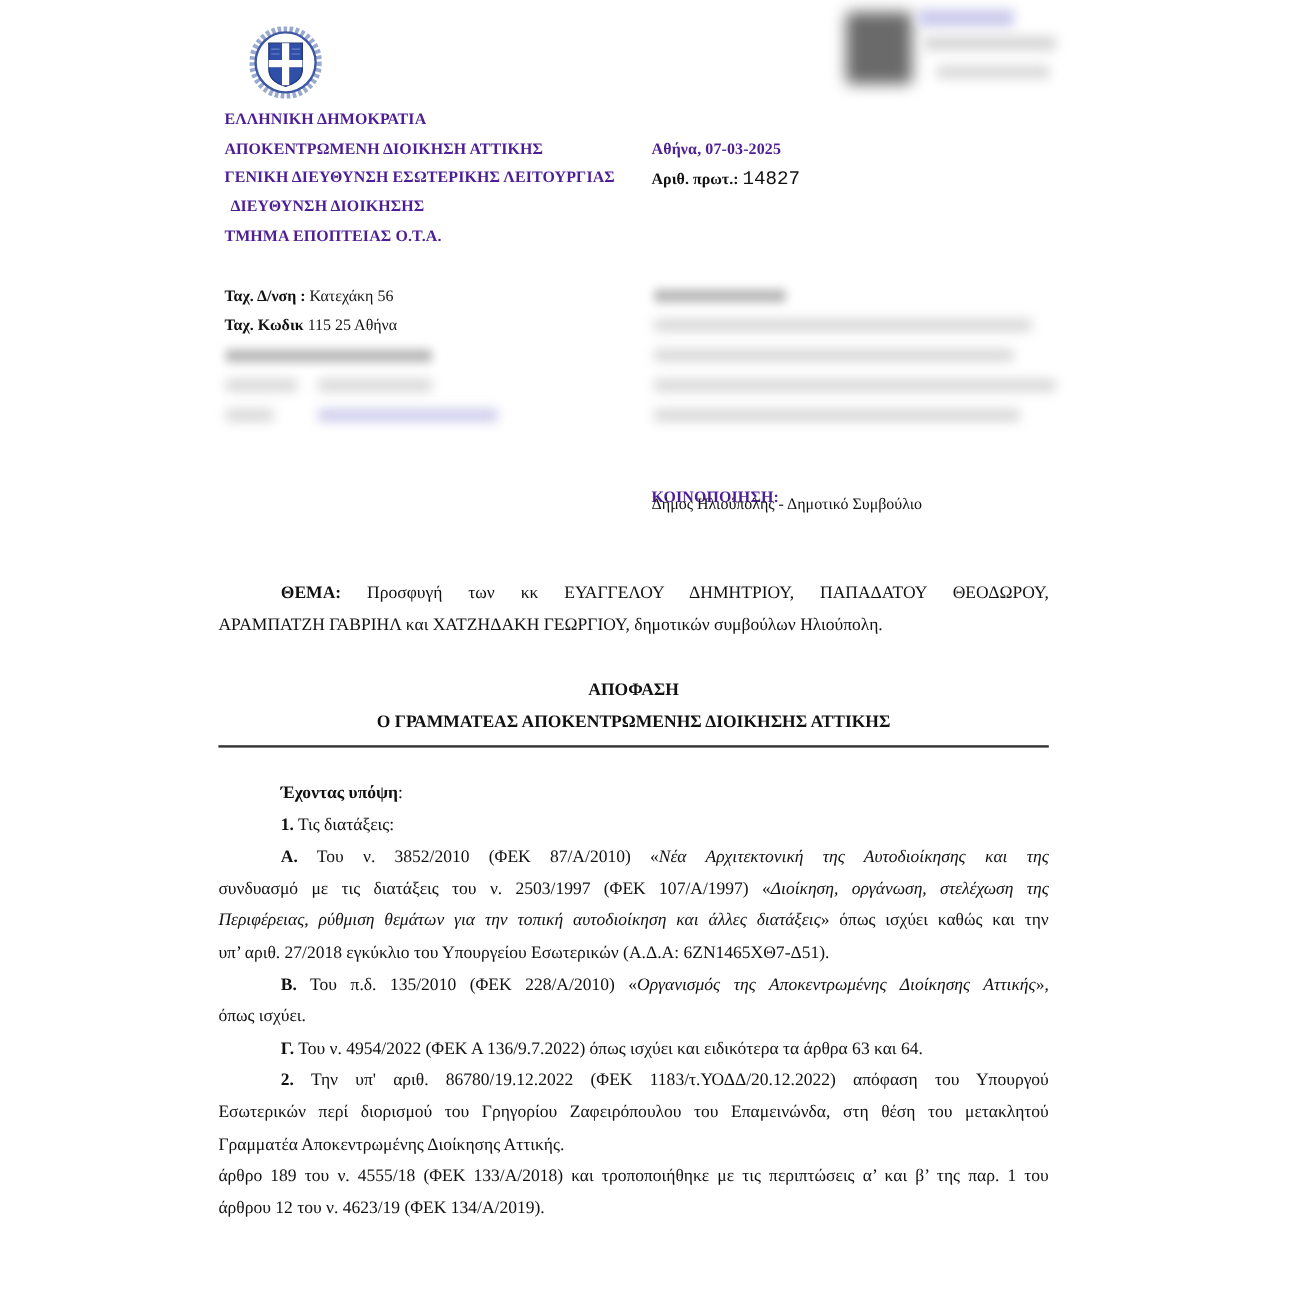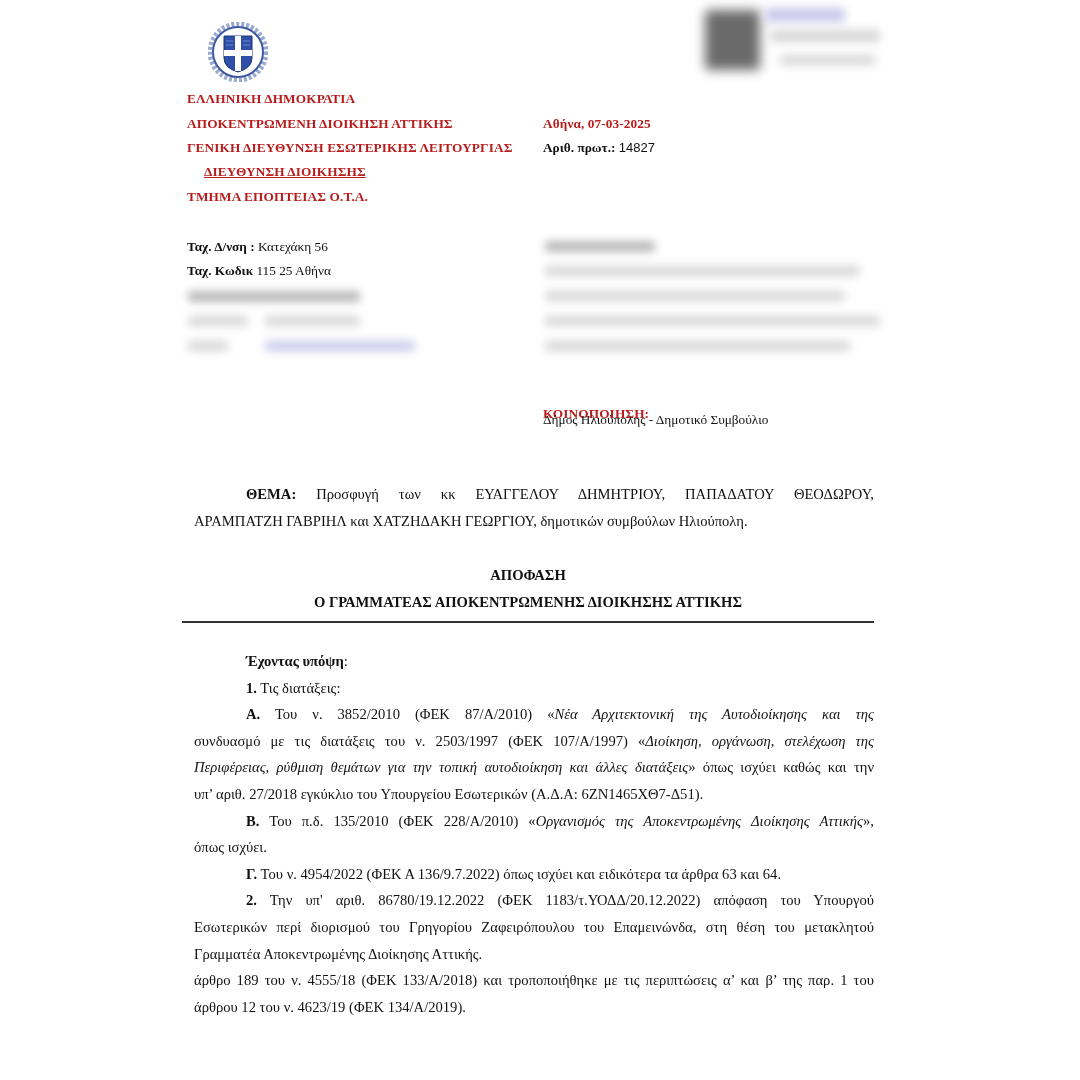--- a/index.html
+++ b/index.html
@@ -8,38 +8,38 @@
     position: relative;
     font-family: "Liberation Serif", "DejaVu Serif", serif;
     color: #111;
   }
   .abs { position: absolute; }
   .hdr {
     font-weight: bold;
     font-size: 13.3px;
     letter-spacing: 0.1px;
     white-space: nowrap;
-    color: #b91c1c;
+    color: #4c1d95;
   }
   .rt { font-size: 13.3px; white-space: nowrap; }
   .rt b { font-weight: bold; }
-  .num-plain { font-family: Liberation Sans, sans-serif; font-weight: normal; font-size: 13px; }
+  .num-plain { font-family: Liberation Mono, monospace; font-weight: normal; font-size: 16px; }
   .blur { filter: blur(4px); background: #b9b9b9; border-radius: 3px; }
   .blur-light { filter: blur(5px); background: #d6d6d6; border-radius: 3px; }
   .blur-blue { filter: blur(5px); background: #c9c9ec; border-radius: 3px; }
   .blur-dark { filter: blur(6px); background: #6a6a6a; border-radius: 4px; }
 
   .body-text {
     font-size: 14.6px;
     line-height: 26.6px;
     text-align: justify;
     color: #111;
   }
   .para { text-indent: 52px; }
-  .line { display: block; margin-left: 12px; }
+  .line { display: block; }
   .just { text-align: justify; text-align-last: justify; }
   .nojust { text-align: left; }
   i { font-style: italic; }
   .center { text-align: center; font-weight: bold; font-size: 14.6px; }
 
   .emblem { width: 60px; height: 60px; }
 </style>
 </head>
 <body>
 
@@ -58,21 +58,21 @@
 </div>
 
 <div class="abs blur-dark" style="left:705px; top:10px; width:55px; height:60px;"></div>
 <div class="abs blur-blue" style="left:765px; top:8px; width:80px; height:14px;"></div>
 <div class="abs blur-light" style="left:770px; top:30px; width:110px; height:12px;"></div>
 <div class="abs blur-light" style="left:780px; top:55px; width:95px; height:10px;"></div>
 
 <div class="abs hdr" style="left:187px; top:91px;">ΕΛΛΗΝΙΚΗ ΔΗΜΟΚΡΑΤΙΑ</div>
 <div class="abs hdr" style="left:187px; top:116px;">ΑΠΟΚΕΝΤΡΩΜΕΝΗ ΔΙΟΙΚΗΣΗ ΑΤΤΙΚΗΣ</div>
 <div class="abs hdr" style="left:187px; top:140px;">ΓΕΝΙΚΗ ΔΙΕΥΘΥΝΣΗ ΕΣΩΤΕΡΙΚΗΣ ΛΕΙΤΟΥΡΓΙΑΣ</div>
-<div class="abs hdr" style="left:204px; top:164px;text-decoration:underline;">ΔΙΕΥΘΥΝΣΗ ΔΙΟΙΚΗΣΗΣ</div>
+<div class="abs hdr" style="left:192px; top:164px;">ΔΙΕΥΘΥΝΣΗ ΔΙΟΙΚΗΣΗΣ</div>
 <div class="abs hdr" style="left:187px; top:189px;">ΤΜΗΜΑ ΕΠΟΠΤΕΙΑΣ Ο.Τ.Α.</div>
 
 <div class="abs hdr" style="left:543px; top:116px;font-family:Liberation Serif, serif;">Αθήνα, 07-03-2025</div>
 <div class="abs rt" style="left:543px; top:140px;">
   <b>Αριθ. πρωτ.:</b>
   <span class="num-plain">14827</span>
 </div>
 
 <div class="abs rt" style="left:187px; top:239px;">
   <b>Ταχ. Δ/νση</b><b> : </b><span>Κατεχάκη 56</span>

